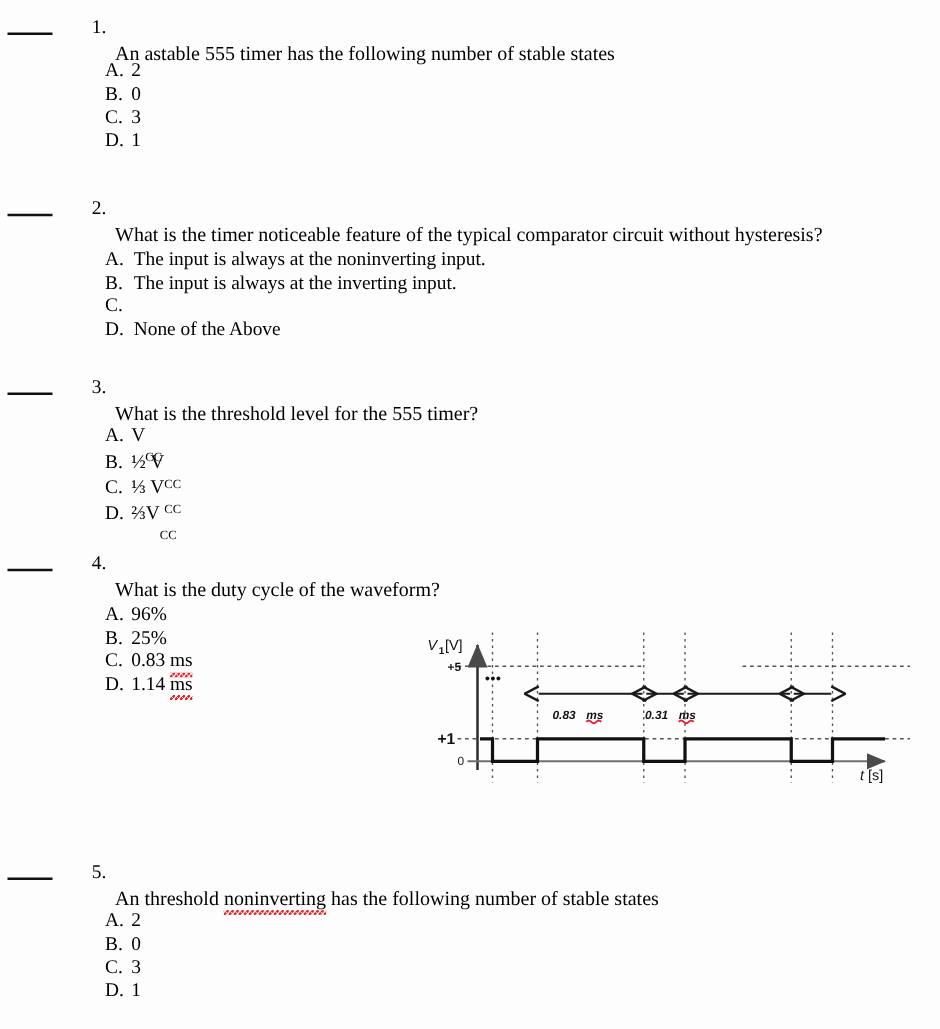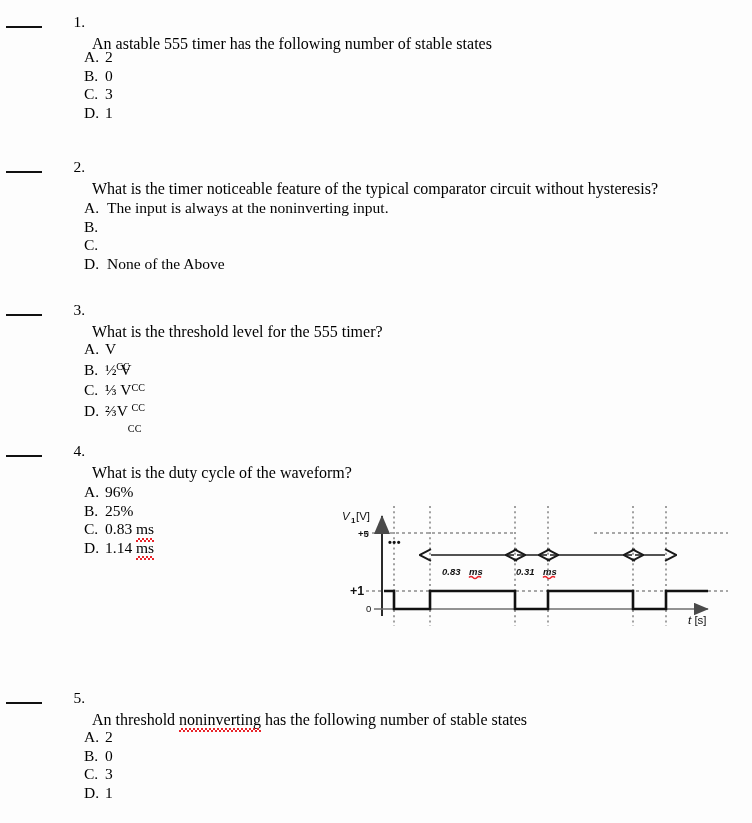--- a/index.html
+++ b/index.html
@@ -144,20 +144,21 @@
     <div class="blank"></div>
     <div class="qnum">2.</div>
     <div class="qtext">What is the timer noticeable feature of the typical comparator circuit without hysteresis?</div>
     <div class="options wide" style="top:42px;">
       <div class="opt">
         <span class="opt-letter">A.</span>
         <span class="opt-text">The input is always at the noninverting input.</span>
       </div>
       <div class="opt">
         <span class="opt-letter">B.</span>
+        <span class="opt-text">The input is always at the inverting input.</span>
       </div>
       <div class="opt">
         <span class="opt-letter">C.</span>
       </div>
       <div class="opt">
         <span class="opt-letter">D.</span>
         <span class="opt-text">None of the Above</span>
       </div>
     </div>
   </div>

